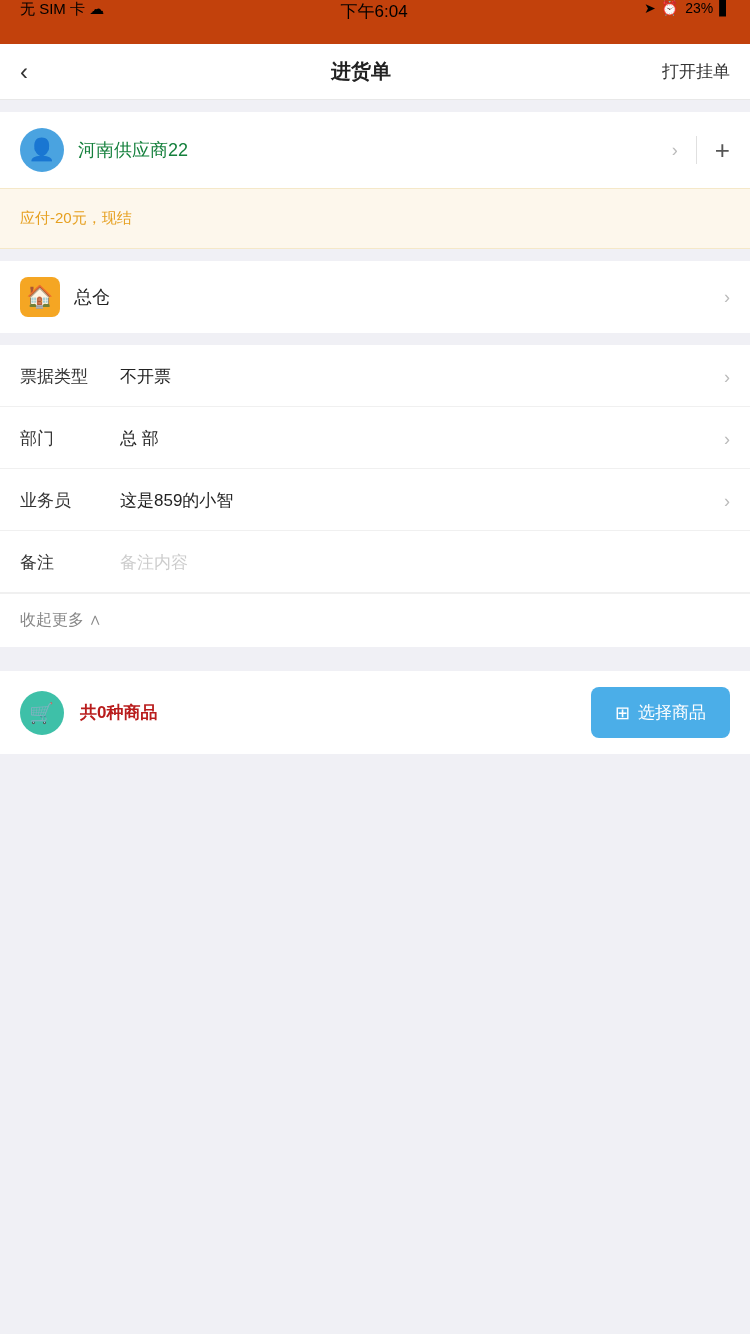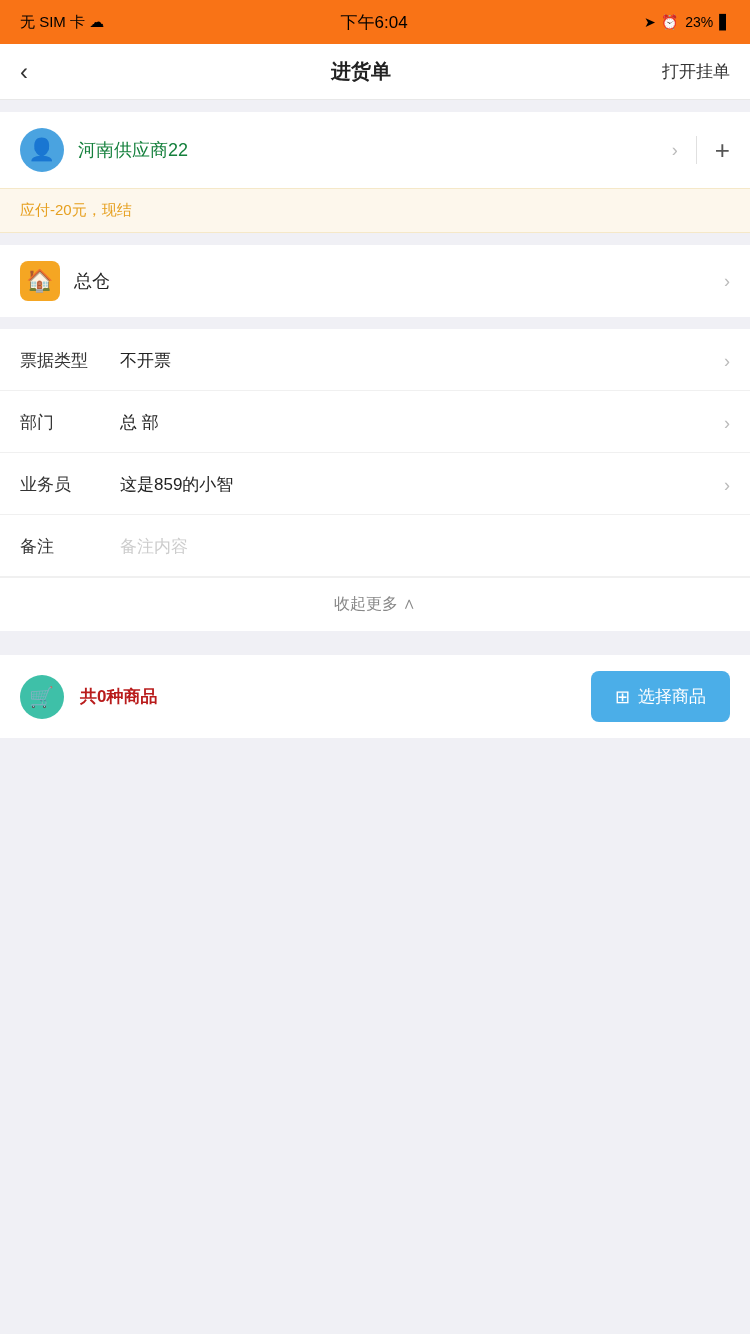--- a/index.html
+++ b/index.html
@@ -9,22 +9,22 @@
       background: #f0f0f5;
       width: 750px;
       min-height: 1334px;
       overflow-x: hidden;
     }
 
     
     .status-bar {
       display: flex;
       justify-content: space-between;
-      align-items: center;
-      background: #f97316;
+      align-items: flex-start;
+      background: #c2410c;
       height: 44px;
       padding: 0 20px;
       font-size: 15px;
       font-weight: 500;
     }
     .status-left { display: flex; align-items: center; gap: 8px; }
     .status-center { font-size: 17px; font-weight: 400; }
     .status-right { display: flex; align-items: center; gap: 6px; font-size: 14px; }
 
     
@@ -110,21 +110,21 @@
     .add-btn {
       font-size: 26px;
       color: #555;
       cursor: pointer;
       font-weight: 300;
     }
 
     
     .notice-banner {
       background: #fdf7ec;
-      padding: 12px 20px;
+      padding: 20px 20px;
       font-size: 15px;
       color: #e6a020;
       border-top: 1px solid #f5e8c8;
       border-bottom: 1px solid #f5e8c8;
     }
 
     
     .warehouse-row {
       display: flex;
       align-items: center;
@@ -186,21 +186,20 @@
       padding-left: 10px;
     }
     .form-row .chevron {
       margin-left: 10px;
     }
 
     
     .collapse-row {
       background: #fff;
       display: flex;
-      justify-content: center;
       align-items: center;
       padding: 16px 20px;
       border-top: 1px solid #f0f0f0;
       font-size: 16px;
       color: #888;
       cursor: pointer;
     }
 
     
     .bottom-bar {

